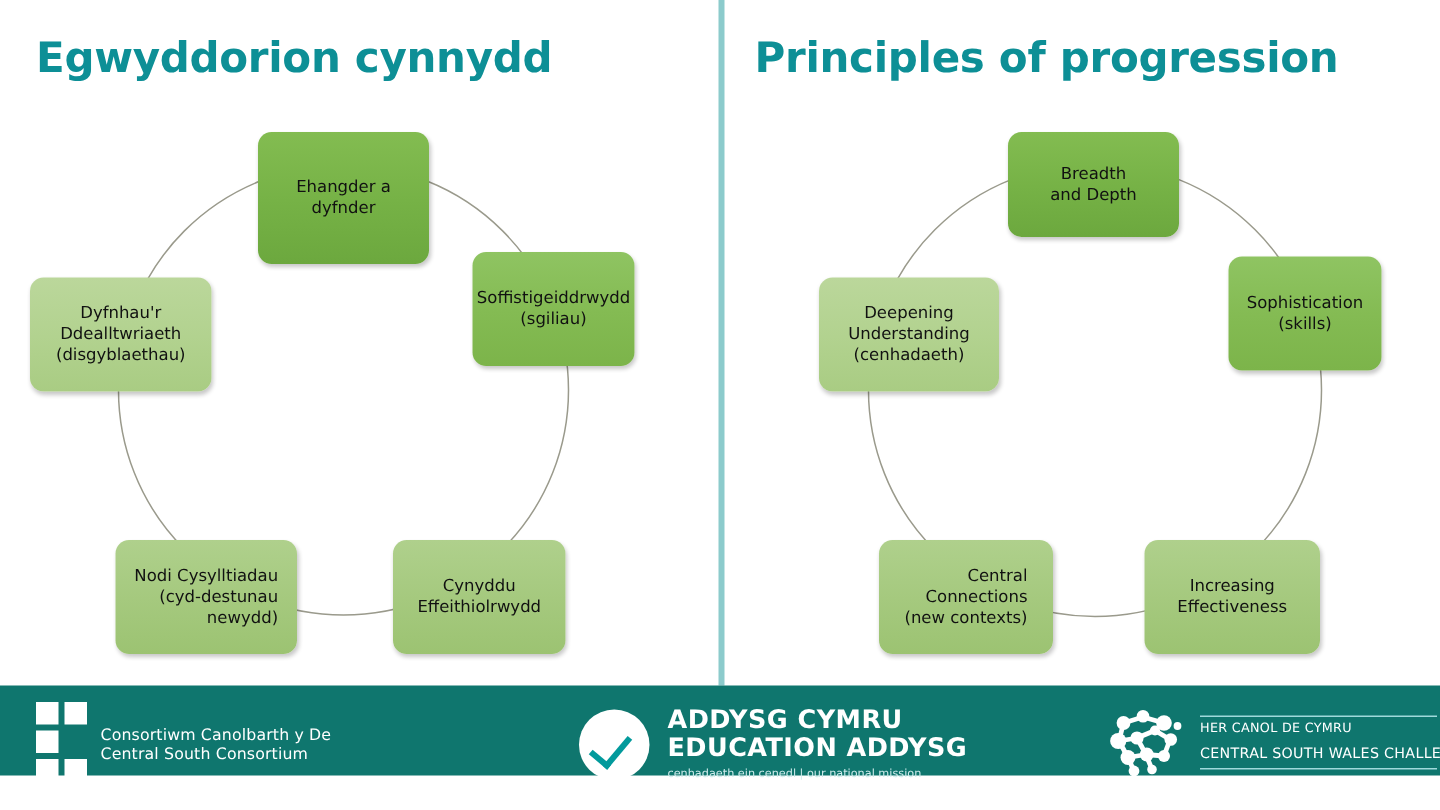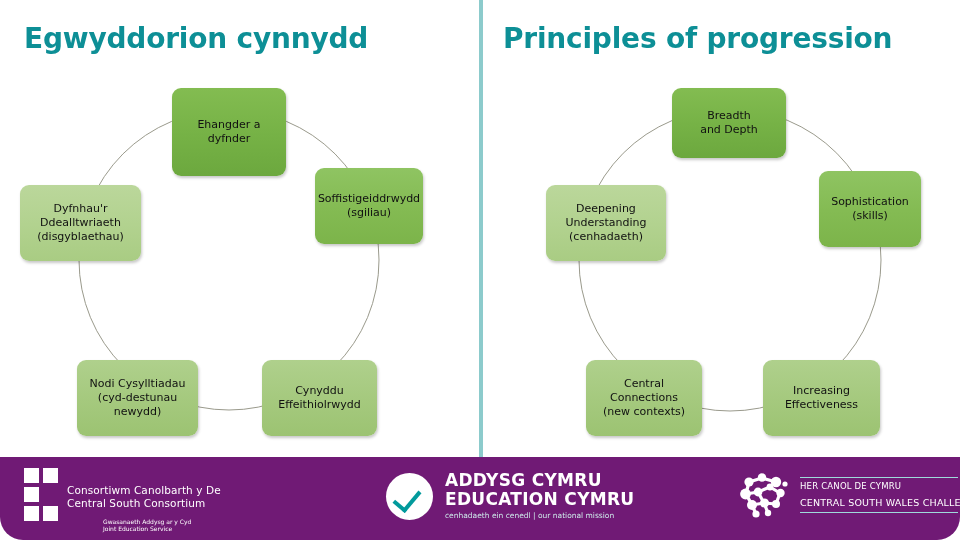--- a/index.html
+++ b/index.html
@@ -83,38 +83,38 @@
   
   .tone-dark   { background: linear-gradient(180deg,#83BC51 0%,#76B246 52%,#6CA83E 100%); }
   .tone-mid    { background: linear-gradient(180deg,#8FC462 0%,#84BB53 52%,#7CB44A 100%); }
   .tone-light  { background: linear-gradient(180deg,#BBD79B 0%,#B2D28F 52%,#A9CC83 100%); }
   .tone-light2 { background: linear-gradient(180deg,#AFD08C 0%,#A5C97E 52%,#9CC372 100%); }
 
   
   .n-top    { left: 164px; top: 18px;  width: 114px; height: 88px; }
   .n-right  { left: 307px; top: 98px; width: 108px; height: 76px; }
   .n-left   { left: 12px;  top: 115px; width: 121px; height: 76px; }
-  .n-bl     { left: 69px;  top: 290px; width: 121px; height: 76px; }
+  .n-bl     { left: 69px;  top: 290px; width: 121px; height: 76px; text-align: right; }
   .n-br     { left: 254px; top: 290px; width: 115px; height: 76px; }
 
   
   #cycle-right .n-top   { left: 180px; top: 18px;  width: 114px; height: 70px; }
   #cycle-right .n-right { left: 327px; top: 101px; width: 102px; height: 76px; }
   #cycle-right .n-left  { left: 40px;  top: 115px; width: 120px; height: 76px; margin-left: 14px; }
   #cycle-right .n-bl    { left: 94px;  top: 290px; width: 116px; height: 76px; }
   #cycle-right .n-br    { left: 271px; top: 290px; width: 117px; height: 76px; }
 
   
   .footer {
     position: absolute;
     left: 0;
     top: 457px;
     width: 960px;
-    height: 83px;
-    background: #701a75;
+    height: 60px;
+    background: #0f766e;
   }
 
   
   .logo-csc {
     position: absolute;
     left: 24px;
     top: 10px;
     display: flex;
     align-items: flex-start;
   }
@@ -341,21 +341,21 @@
         <div class="s2">Joint Education Service</div>
       </div>
     </div>
 
     <div class="logo-ew">
       <div class="ew-check">
         <span class="tick"></span>
       </div>
       <div class="ew-words">
         <div class="w1">ADDYSG CYMRU</div>
-        <div class="w2">EDUCATION CYMRU</div>
+        <div class="w2">EDUCATION ADDYSG</div>
         <div class="w3">cenhadaeth ein cenedl | our national mission</div>
       </div>
     </div>
 
     <div class="logo-ch">
       <div class="ch-mark">
         <svg width="54" height="48" viewBox="0 0 54 48">
           <g stroke="#ffffff" stroke-width="3.2" fill="none">
             <path d="M13 12 L26 8"></path>
             <path d="M26 8 L40 12"></path>

